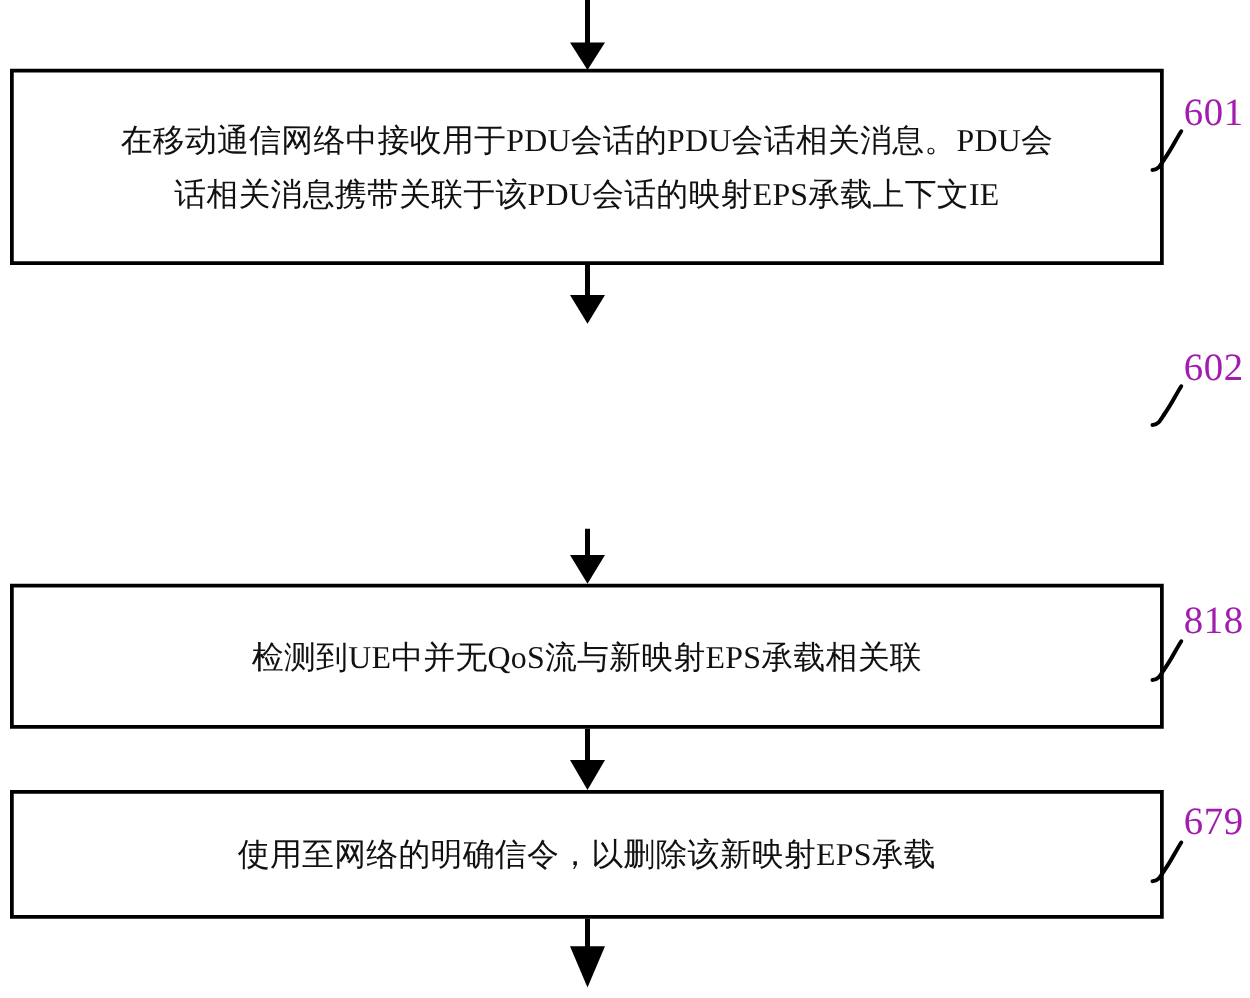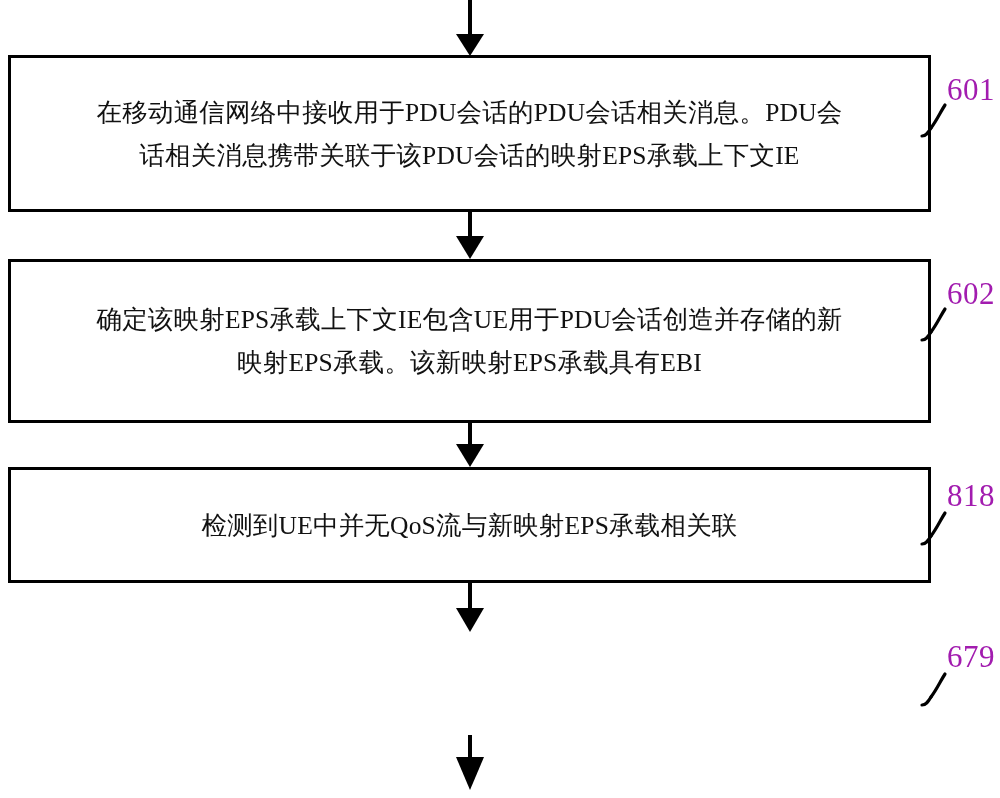--- a/index.html
+++ b/index.html
@@ -74,31 +74,30 @@
 <body>
 
 <div id="canvas">
 
   <div class="flow-box" style="left:8px; top:55px; width:923px; height:157px;">
     <div class="box-text">在移动通信网络中接收用于PDU会话的PDU会话相关消息。PDU会
 话相关消息携带关联于该PDU会话的映射EPS承载上下文IE</div>
   </div>
   <div class="ref-label" style="left:947px; top:72px;">601</div>
 
-  <div class="flow-box" style="left:8px; top:259px; width:923px; height:164px;">
-    <div class="box-text">确定该映射EPS承载上下文IE包含UE用于PDU会话创造并存储的新
-映射EPS承载。该新映射EPS承载具有EBI</div>
-  </div>
   <div class="ref-label" style="left:947px; top:276px;">602</div>
 
   <div class="flow-box" style="left:8px; top:467px; width:923px; height:116px;">
     <div class="box-text">检测到UE中并无QoS流与新映射EPS承载相关联</div>
   </div>
   <div class="ref-label" style="left:947px; top:478px;">818</div>
 
+  <div class="flow-box" style="left:8px; top:632px; width:923px; height:103px;">
+    <div class="box-text">使用至网络的明确信令，以删除该新映射EPS承载</div>
+  </div>
   <div class="ref-label" style="left:947px; top:639px;">679</div>
 
   <svg class="overlay" viewBox="0 0 1000 798">
 
     <g>
       <line class="arrow-line" x1="470" y1="0" x2="470" y2="40"></line>
       <polygon class="arrow-head" points="456,34 484,34 470,56"></polygon>
     </g>
 
     <g>

